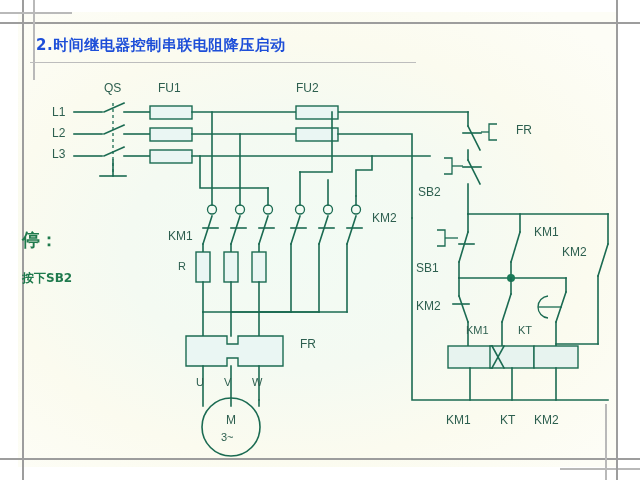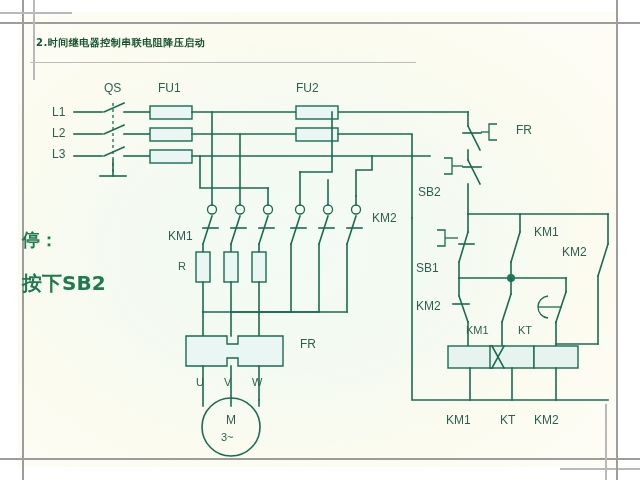--- a/index.html
+++ b/index.html
@@ -30,44 +30,44 @@
   .frame-line {
     position: absolute;
     background: #9d9d9d;
   }
   .frame-line.soft { background: #b9b9b9; }
 
   #title {
     position: absolute;
     left: 36px;
     top: 36px;
-    font-size: 10px;
+    font-size: 15px;
     font-weight: bold;
-    color: #14532d;
+    color: #1d4ed8;
     letter-spacing: 0.5px;
     white-space: nowrap;
     font-family: "DejaVu Sans", "Liberation Sans", sans-serif;
   }
   #title-rule {
     position: absolute;
     left: 30px;
     top: 62px;
     width: 386px;
     height: 1px;
     background: #bdbdbd;
   }
   .side-note {
     position: absolute;
     color: #1f7a4d;
     font-weight: bold;
     font-family: "DejaVu Sans", "Liberation Sans", sans-serif;
     white-space: nowrap;
   }
   #note-stop { left: 22px; top: 228px; font-size: 18px; }
-  #note-press { left: 22px; top: 270px; font-size: 20px; }
+  #note-press { left: 22px; top: 270px; font-size: 12px; }
 
   svg#schematic {
     position: absolute;
     left: 0;
     top: 0;
     width: 640px;
     height: 480px;
   }
   svg#schematic text {
     font-family: "Liberation Sans", "DejaVu Sans", sans-serif;

